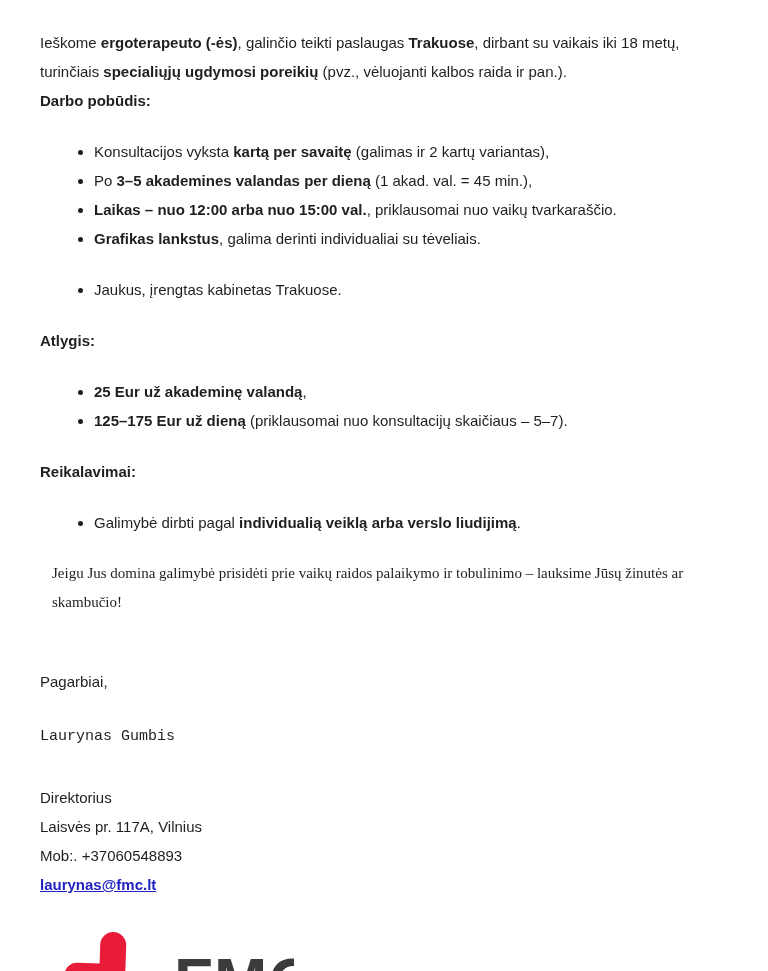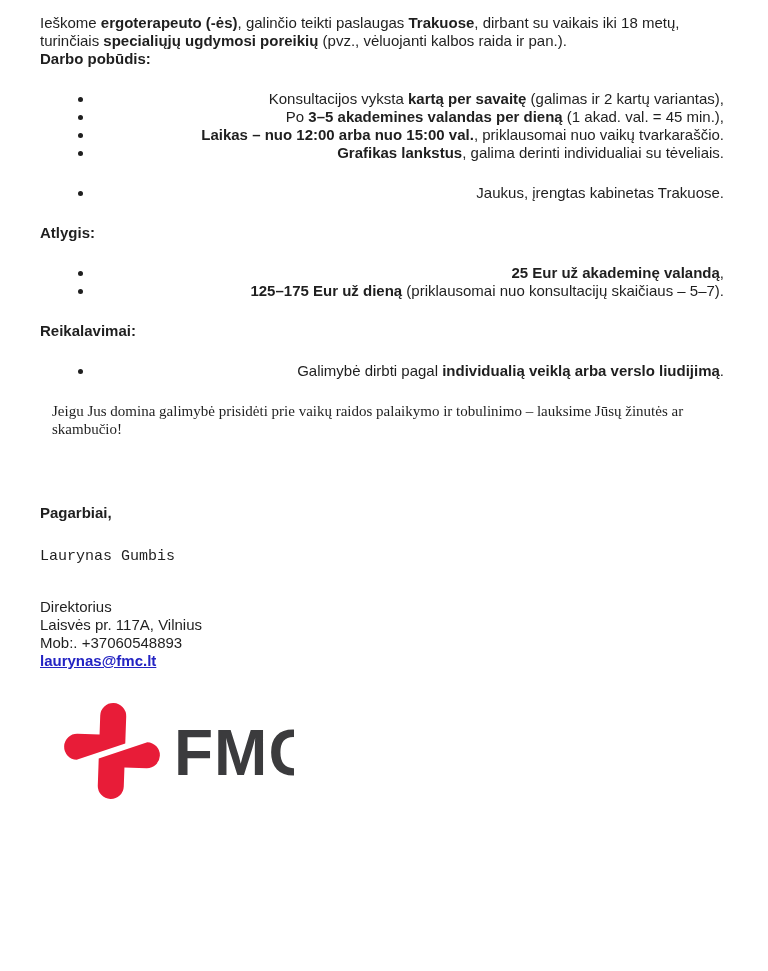--- a/index.html
+++ b/index.html
@@ -12,36 +12,35 @@
   * { box-sizing: border-box; }
   html, body { margin: 0; padding: 0; }
   body {
     width: 768px; height: 971px;
     background: var(--page-bg);
     font-family: "Liberation Sans", sans-serif;
     color: var(--text);
   }
   .page {
     width: 768px; height: 971px;
-    padding: 14px 44px 0 40px;
+    padding: 28px 44px 0 40px;
     overflow: hidden;
     font-size: 15px;
-    line-height: 18px;
+    line-height: 29px;
   }
   p { margin: 0; }
   .b, .heading { font-weight: bold; }
   ul.bullets {
     margin: 22px 0;
     padding-left: 54px;
     list-style: disc outside;
-    text-align: right;
   }
   ul.bullets li { margin: 0; }
   .closing { margin: 12px; font-family: Liberation Serif, serif; }
-  .sig-salutation { margin-top: 66px; font-weight: bold; }
+  .sig-salutation { margin-top: 50px; }
   .sig-name { margin-top: 26px; font-family: Liberation Mono, monospace; }
   .sig-block { margin-top: 32px; }
   a.email-link {
     color: var(--link);
     text-decoration: underline;
     cursor: pointer;
     font-weight: bold;
   }
   .logo {
     margin: 28px 0 0 22px;

